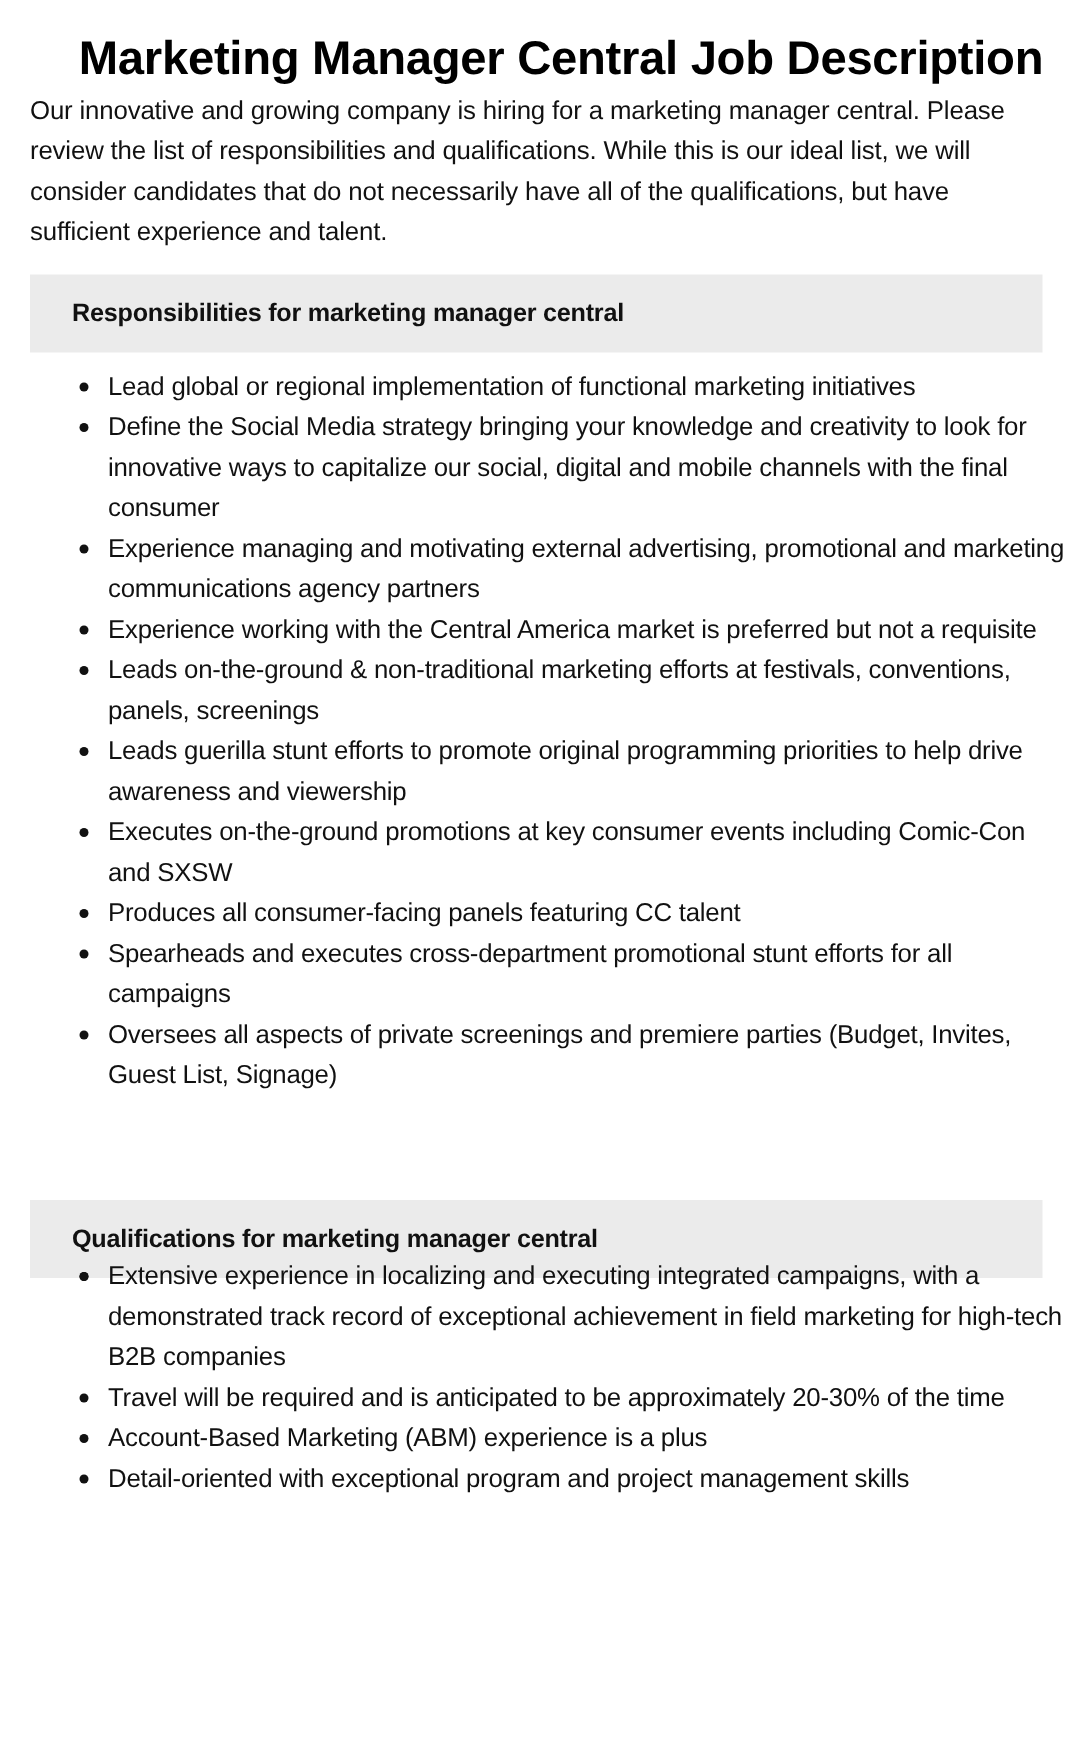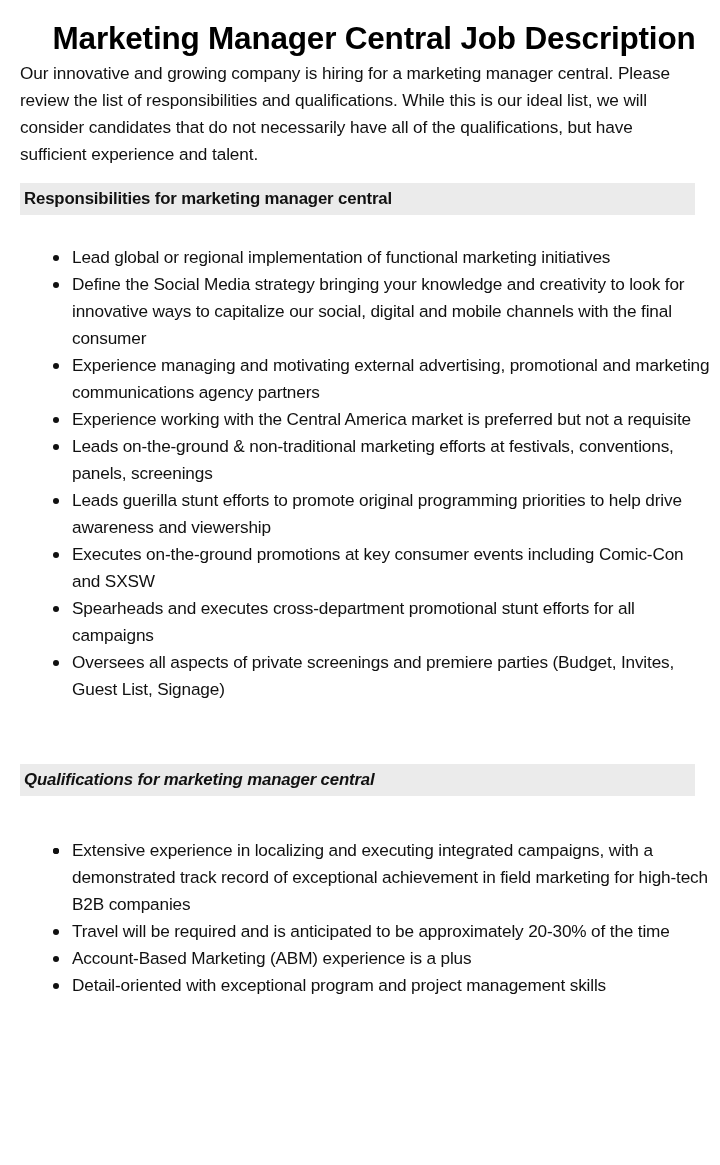--- a/index.html
+++ b/index.html
@@ -39,33 +39,33 @@
       margin: 0;
       font-size: 17.2px;
       line-height: 27px;
       color: #111111;
       letter-spacing: -0.1px;
     }
     .section-header {
       position: absolute;
       left: 20px;
       width: 675px;
-      height: 32px;
+      height: 52px;
       background: #ebebeb;
       box-sizing: border-box;
-      padding-left: 4px;
+      padding-left: 28px;
       display: flex;
       align-items: center;
       font-size: 16.8px;
       font-weight: 700;
       color: #111111;
       letter-spacing: -0.15px;
     }
     .resp-header { top: 183px; }
-    .qual-header { top: 764px; font-style: italic; }
+    .qual-header { top: 800px; }
     ul.items {
       position: absolute;
       left: 32px;
       width: 680px;
       margin: 0;
       padding: 0 0 0 40px;
       box-sizing: border-box;
       list-style: none;
       font-size: 17.2px;
       line-height: 27px;
@@ -98,20 +98,21 @@
   <div class="section-header resp-header">Responsibilities for marketing manager central</div>
 
   <ul class="items resp-list">
     <li><span class="bullet"></span><span>Lead global or regional implementation of functional marketing initiatives</span></li>
     <li><span class="bullet"></span><span>Define the Social Media strategy bringing your knowledge and creativity to look for innovative ways to capitalize our social, digital and mobile channels with the final consumer</span></li>
     <li><span class="bullet"></span><span>Experience managing and motivating external advertising, promotional and marketing communications agency partners</span></li>
     <li><span class="bullet"></span><span>Experience working with the Central America market is preferred but not a requisite</span></li>
     <li><span class="bullet"></span><span>Leads on-the-ground &amp; non-traditional marketing efforts at festivals, conventions, panels, screenings</span></li>
     <li><span class="bullet"></span><span>Leads guerilla stunt efforts to promote original programming priorities to help drive awareness and viewership</span></li>
     <li><span class="bullet"></span><span>Executes on-the-ground promotions at key consumer events including Comic-Con and SXSW</span></li>
+    <li><span class="bullet"></span><span>Produces all consumer-facing panels featuring CC talent</span></li>
     <li><span class="bullet"></span><span>Spearheads and executes cross-department promotional stunt efforts for all campaigns</span></li>
     <li><span class="bullet"></span><span>Oversees all aspects of private screenings and premiere parties (Budget, Invites, Guest List, Signage)</span></li>
   </ul>
 
   <div class="section-header qual-header">Qualifications for marketing manager central</div>
 
   <ul class="items qual-list">
     <li><span class="bullet"></span></li>
     <li><span class="bullet"></span><span>Extensive experience in localizing and executing integrated campaigns, with a demonstrated track record of exceptional achievement in field marketing for high-tech B2B companies</span></li>
     <li><span class="bullet"></span><span>Travel will be required and is anticipated to be approximately 20-30% of the time</span></li>

